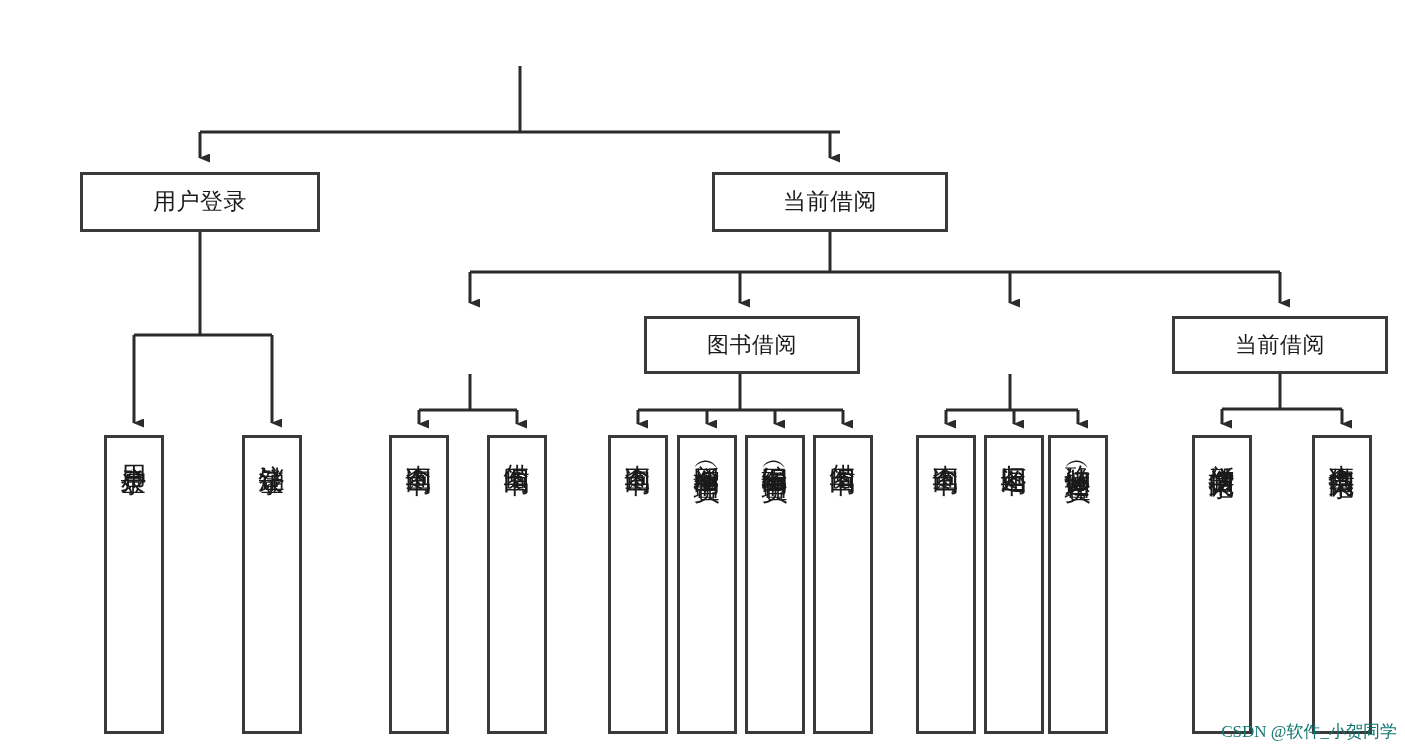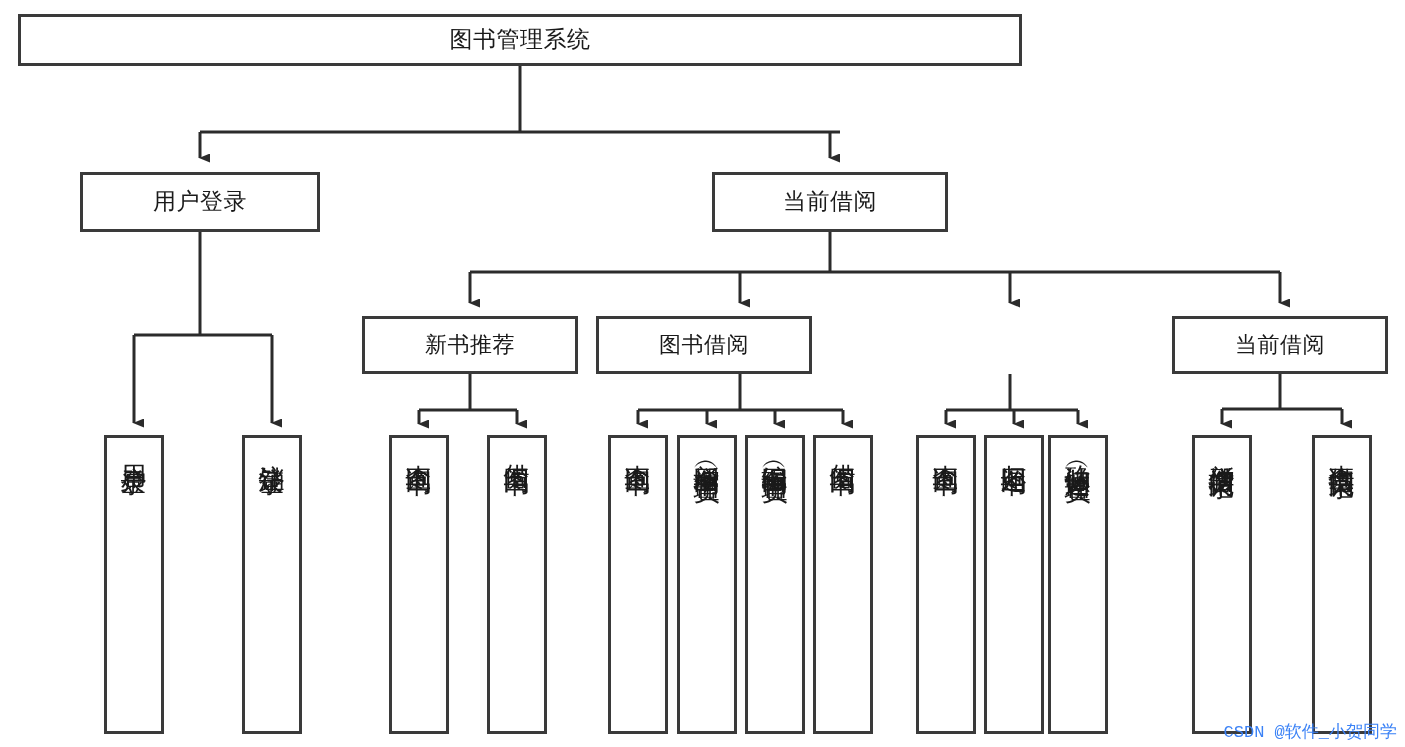--- a/index.html
+++ b/index.html
@@ -60,22 +60,22 @@
   }
   .node.root .label { font-size: 23px; }
   .node.lvl2 .label { font-size: 23px; }
   .node.lvl3 .label { font-size: 22px; }
 
   #watermark {
     position: absolute;
     right: 8px;
     bottom: 4px;
     font-size: 17px;
-    color: #3b82f6;
-    font-family: Liberation Mono, monospace;
+    color: #0f766e;
+    font-family: Liberation Serif, serif;
     white-space: nowrap;
     user-select: none;
   }
 </style>
 </head>
 <body>
 
 <div id="diagram-root">
 
   <svg id="edge-layer" viewBox="0 0 1405 747" width="1405" height="747" xmlns="http://www.w3.org/2000/svg">
@@ -121,35 +121,29 @@
       <path d="M1014,410 L1014,424" marker-end="url(#arrowhead)"></path>
       <path d="M1078,410 L1078,424" marker-end="url(#arrowhead)"></path>
 
       <path d="M1280,374 L1280,409"></path>
       <path d="M1222,409 L1342,409"></path>
       <path d="M1222,409 L1222,424" marker-end="url(#arrowhead)"></path>
       <path d="M1342,409 L1342,424" marker-end="url(#arrowhead)"></path>
     </g>
   </svg>
 
-  <div class="node horiz root" style="left:18px; top:14px; width:1004px; height:52px;">
-    <span class="label">图书管理系统</span>
-  </div>
 
   <div class="node horiz lvl2" style="left:80px; top:172px; width:240px; height:60px;">
     <span class="label">用户登录</span>
   </div>
   <div class="node horiz lvl2" style="left:712px; top:172px; width:236px; height:60px;">
     <span class="label">当前借阅</span>
   </div>
 
-  <div class="node horiz lvl3" style="left:362px; top:316px; width:216px; height:58px;">
-    <span class="label">新书推荐</span>
-  </div>
-  <div class="node horiz lvl3" style="left:596px; top:316px; width:216px; height:58px;">
+  <div class="node horiz lvl3" style="left:644px; top:316px; width:216px; height:58px;">
     <span class="label">图书借阅</span>
   </div>
   <div class="node horiz lvl3" style="left:1172px; top:316px; width:216px; height:58px;">
     <span class="label">当前借阅</span>
   </div>
 
   <div class="node vert" style="left:104px; top:435px; width:60px; height:299px;">
     <span class="label">用户登录</span>
   </div>
   <div class="node vert" style="left:242px; top:435px; width:60px; height:299px;">

